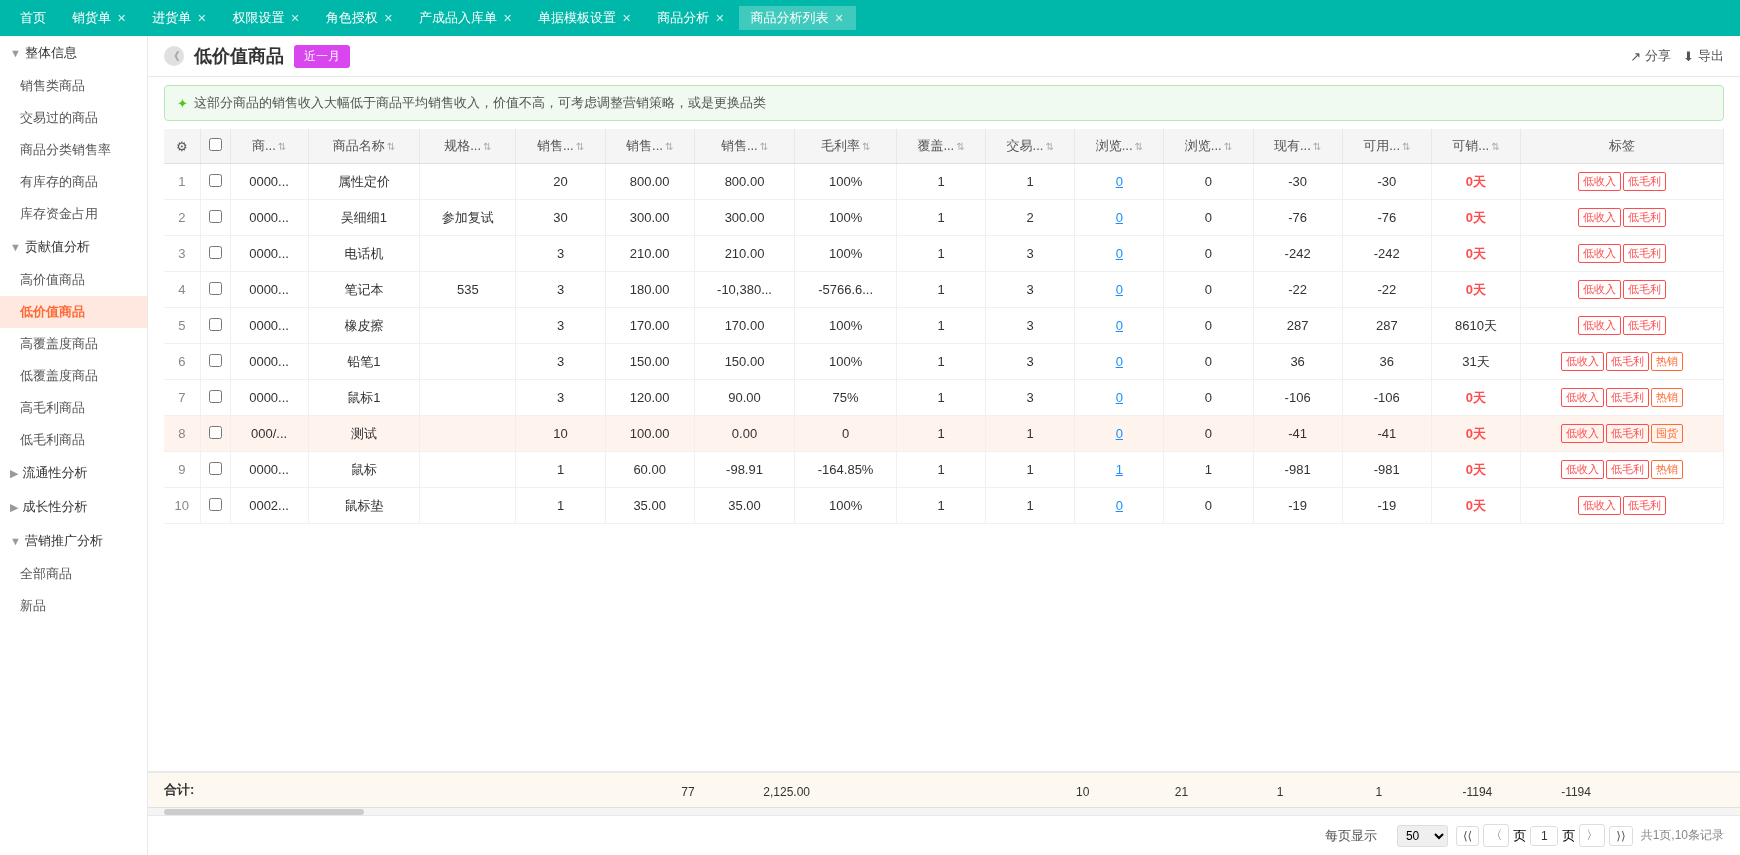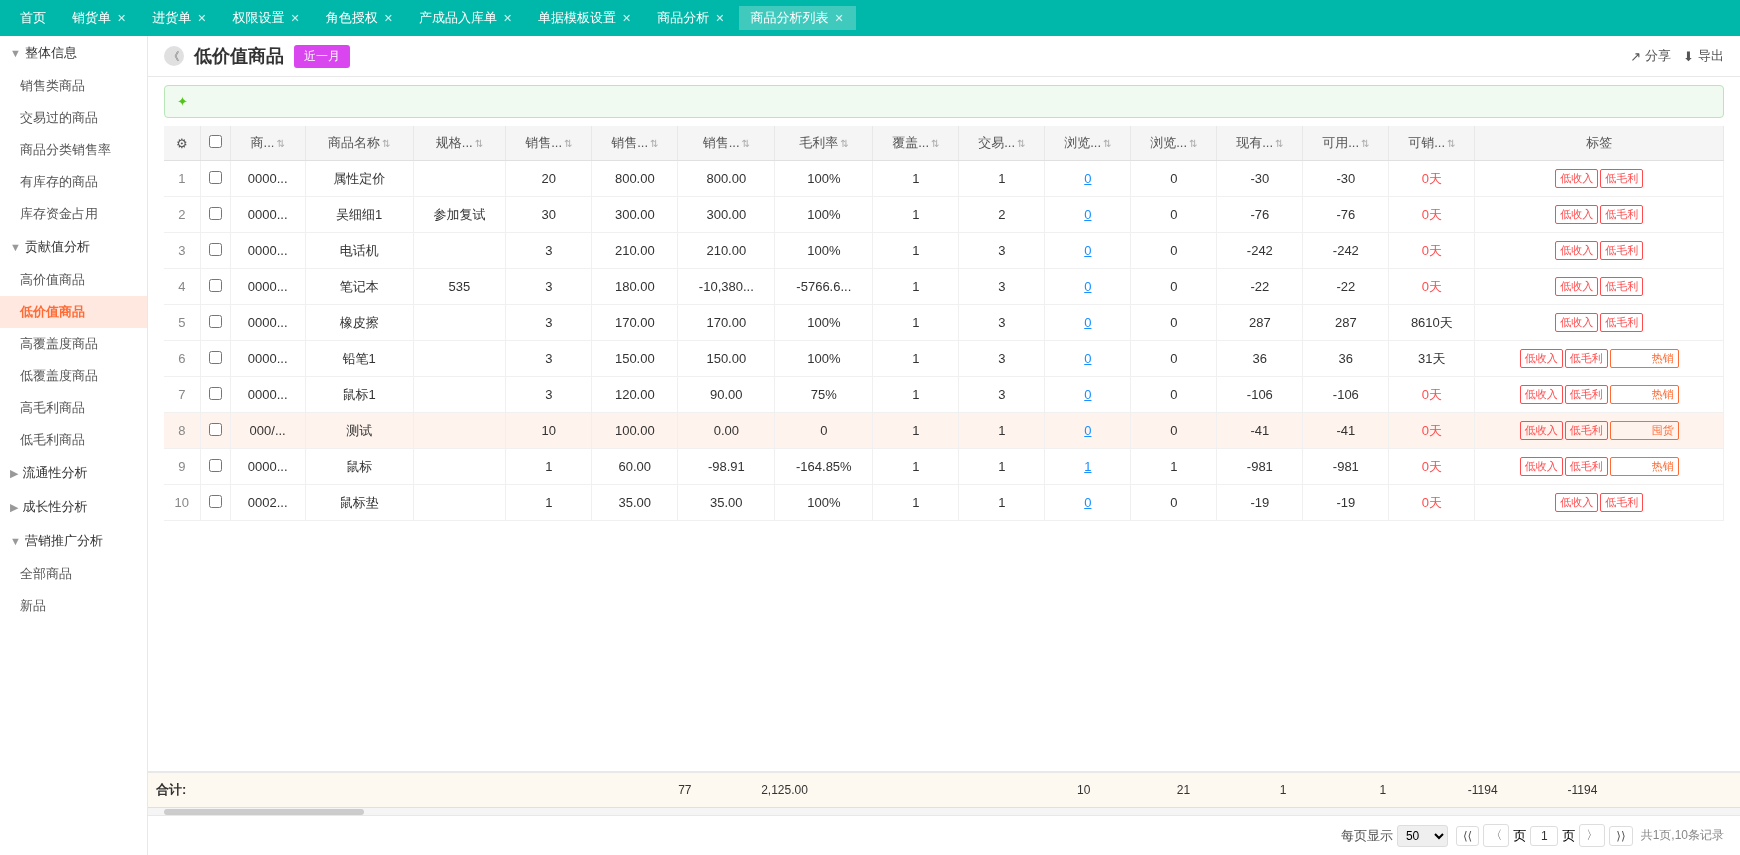--- a/index.html
+++ b/index.html
@@ -173,33 +173,33 @@
     tr.highlighted td { background: #fff3ed; }
     .tag {
       display: inline-block;
       border: 1px solid;
       border-radius: 2px;
       padding: 1px 4px;
       font-size: 11px;
       margin: 1px;
     }
     .tag-red { color: #ff4d4f; border-color: #ff4d4f; font-family: Liberation Mono, monospace; }
-    .tag-orange { color: #ff6b35; border-color: #ff6b35; padding-left: 41px; }
-    .days-red { color: #ff4d4f; font-weight: normal; }
+    .tag-orange { color: #ff6b35; border-color: #ff6b35; }
+    .days-red { color: #ff4d4f; font-weight: bold; }
     .days-normal { color: #333; }
     .checkbox-col { width: 30px; }
     .num-col { width: 36px; color: #888; }
 
     
     .table-footer {
       background: #fef9f0;
       border-top: 2px solid #e8e8e8;
       display: flex;
-      align-items: center;
-      padding: 8px 8px;
+      align-items: flex-end;
+      padding: 8px 16px;
       gap: 0;
       font-size: 13px;
     }
     .footer-label {
       font-weight: bold;
       color: #333;
       min-width: 80px;
     }
     .footer-cells {
       display: flex;
@@ -227,20 +227,21 @@
       display: flex;
       align-items: center;
       gap: 4px;
       color: #555;
     }
     .per-page select {
       border: 1px solid #ddd;
       border-radius: 3px;
       padding: 2px 4px;
       font-size: 12px;
+      margin-left: 16px;
     }
     .page-nav {
       display: flex;
       align-items: center;
       gap: 4px;
     }
     .page-nav button {
       background: none;
       border: 1px solid #ddd;
       border-radius: 3px;
@@ -372,20 +373,21 @@
         </button>
         <button class="action-btn">
           <span>⬇</span>
           <span>导出</span>
         </button>
       </div>
     </div>
 
     <div class="alert-banner">
       <span style="color:#52c41a;">✦</span>
+      <span>这部分商品的销售收入大幅低于商品平均销售收入，价值不高，可考虑调整营销策略，或是更换品类</span>
     </div>
 
     <div class="table-container">
       <table>
         <thead>
           <tr>
             <th>⚙</th>
             <th><input type="checkbox" style=""></th>
             <th>商...<span class="sort-icon">⇅</span></th>
             <th>商品名称<span class="sort-icon">⇅</span></th>

